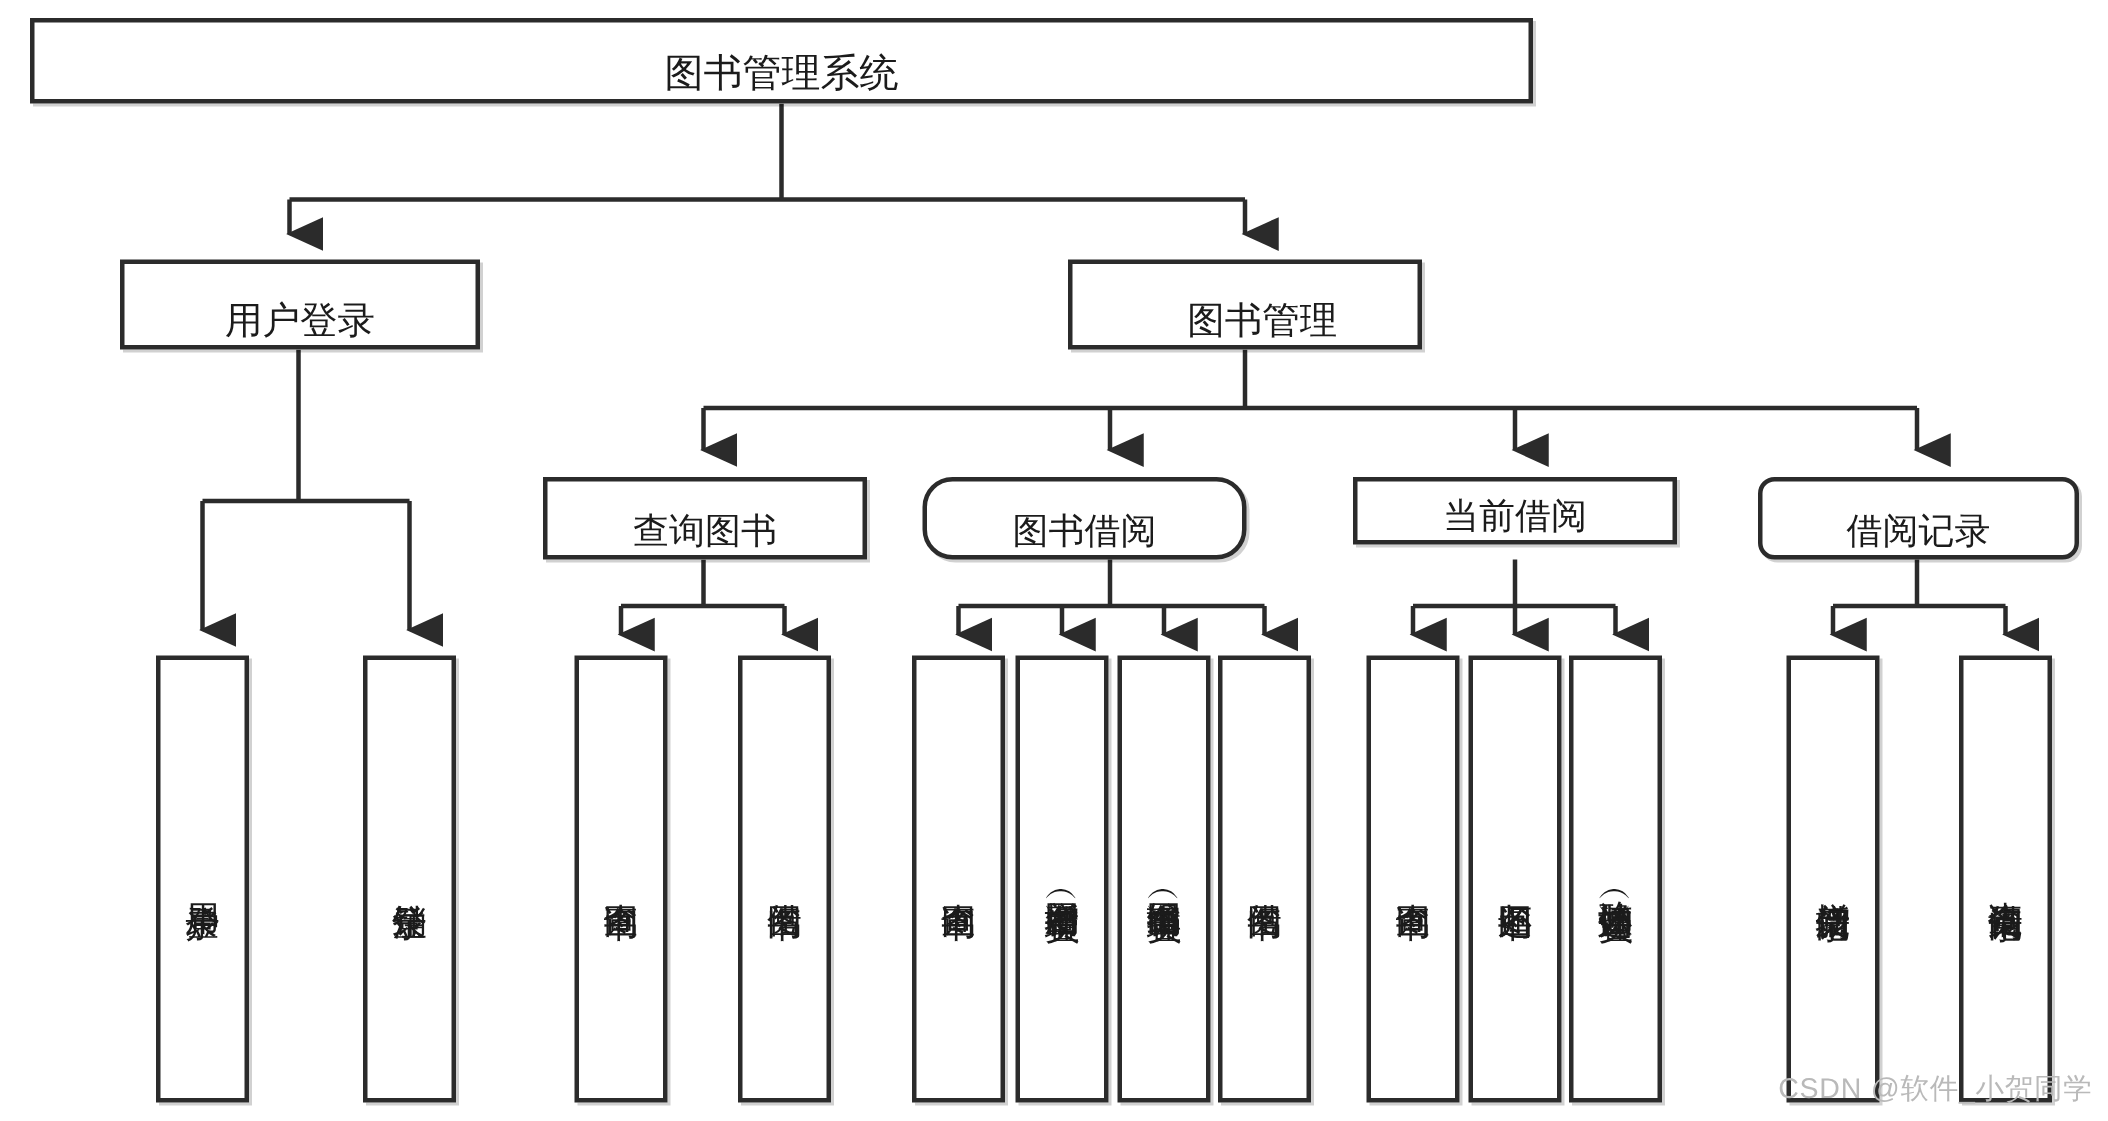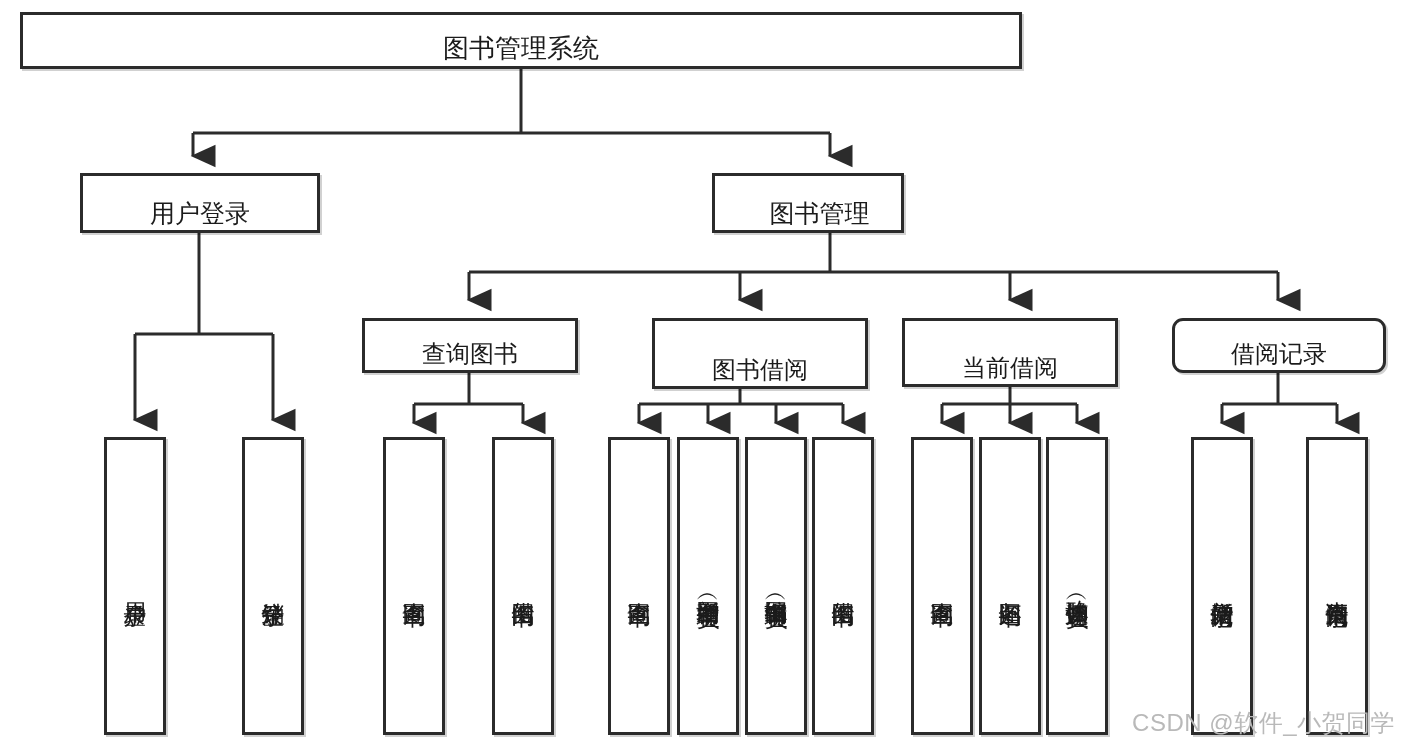--- a/index.html
+++ b/index.html
@@ -57,21 +57,21 @@
     justify-content: center;
   }
   .node.leaf .leaf-text {
     display: block;
     white-space: nowrap;
   }
   .watermark {
     position: absolute;
     right: 10px;
     bottom: 8px;
-    font-size: 24px;
+    font-size: 19px;
     color: #b9b9b9;
     letter-spacing: 0.5px;
     white-space: nowrap;
   }
 </style>
 </head>
 <body>
 
 <div id="canvas">
 
@@ -127,31 +127,31 @@
     </g>
   </svg>
 
   <div class="node root" style="left:20px; top:12px; width:1002px; height:57px;">
     <span>图书管理系统</span>
   </div>
 
   <div class="node level2" style="left:80px; top:173px; width:240px; height:60px;">
     <span>用户登录</span>
   </div>
-  <div class="node level2" style="left:712px; top:173px; width:192px; height:60px;padding-left:23px;">
+  <div class="node level2" style="left:712px; top:173px; width:236px; height:60px;padding-left:23px;">
     <span>图书管理</span>
   </div>
 
   <div class="node level3" style="left:362px; top:318px; width:216px; height:55px;">
     <span>查询图书</span>
   </div>
-  <div class="node level3" style="left:652px; top:318px; width:216px; height:71px;">
+  <div class="node level3" style="left:615px; top:318px; width:216px; height:55px;border-radius:20px;">
     <span>图书借阅</span>
   </div>
-  <div class="node level3" style="left:902px; top:318px; width:216px; height:69px;">
+  <div class="node level3" style="left:902px; top:318px; width:216px; height:45px;">
     <span>当前借阅</span>
   </div>
   <div class="node level3" style="left:1172px; top:318px; width:214px; height:55px;border-radius:11px;">
     <span>借阅记录</span>
   </div>
 
   <div class="node leaf" style="left:104px; top:437px; width:62px; height:298px;">
     <span class="leaf-text">用户登录</span>
   </div>
   <div class="node leaf" style="left:242px; top:437px; width:62px; height:298px;">

